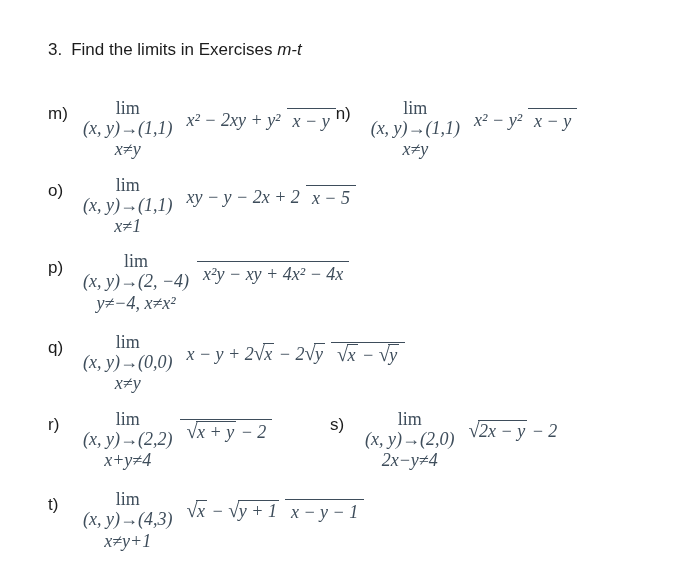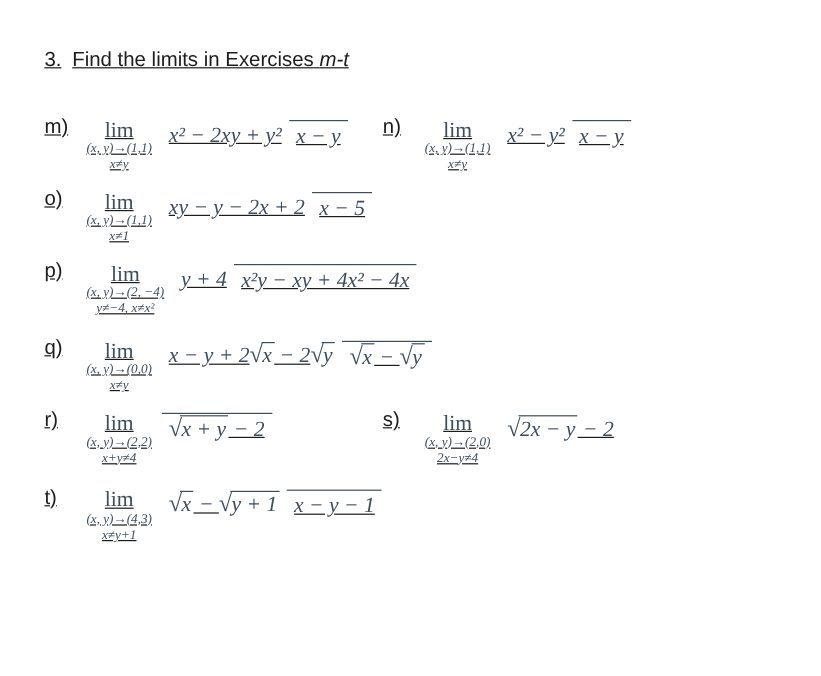--- a/index.html
+++ b/index.html
@@ -4,21 +4,21 @@
 <style>
   * { box-sizing: border-box; }
   html, body { margin: 0; padding: 0; }
   body {
     width: 684px; height: 563px;
     background: #ffffff;
     font-family: "Liberation Sans", sans-serif;
     color: #1c1c1c;
     overflow: hidden;
   }
-  .page { padding: 40px 16px 0 37px; text-decoration: underline; }
+  .page { padding: 40px 16px 0 48px; }
 
   
   .title { font-size: 17px; margin-bottom: 30px; white-space: nowrap; }
   .title .tnum { margin-right: 9px; }
   .title .trange { font-style: italic; }
 
   
   .math {
     font-family: "Liberation Serif", "DejaVu Serif", serif;
     color: #3e4d5b;
@@ -41,21 +41,21 @@
   }
 
   
   .lim {
     display: inline-flex; flex-direction: column; align-items: center;
     margin: 0 8px 0 5px;
     transform: translateY(8px);
     line-height: 1.12;
   }
   .lim-word { font-style: normal; font-size: 18px; }
-  .lim-sub  { font-style: italic; font-size: 11px; line-height: 1.18; white-space: nowrap; }
+  .lim-sub  { font-style: italic; font-size: 18px; line-height: 1.18; white-space: nowrap; }
 
   
   .frac { display: inline-flex; flex-direction: row; }
   .num, .den {
     font-style: italic; text-align: center;
     padding: 1px 6px; line-height: 1.3; white-space: nowrap;
   }
   .den { border-top: 1.5px solid #3e4d5b; }
 
   
@@ -121,21 +121,20 @@
 
   <div class="row sp">
     <div class="ex math">
       <span class="ex-label">p)</span>
       <span class="lim">
         <span class="lim-word">lim</span>
         <span class="lim-sub">(x, y)→(2, −4)</span>
         <span class="lim-sub">y≠−4, x≠x²</span>
       </span>
       <span class="frac">
-        <span class="num">y + 4</span>
         <span class="den">x²y − xy + 4x² − 4x</span>
       </span>
     </div>
   </div>
 
   <div class="row">
     <div class="ex math">
       <span class="ex-label">q)</span>
       <span class="lim">
         <span class="lim-word">lim</span>

